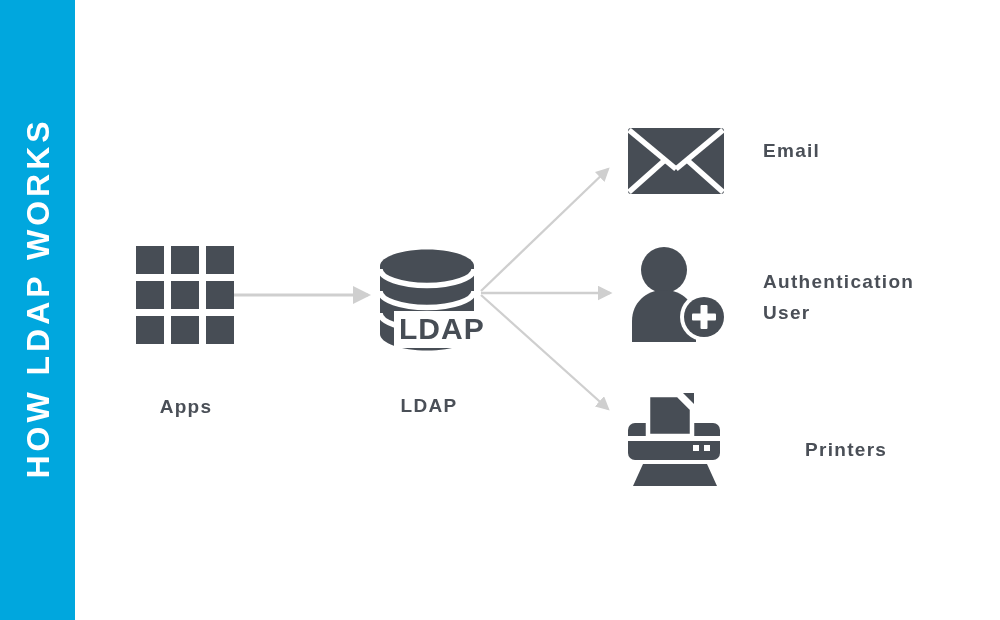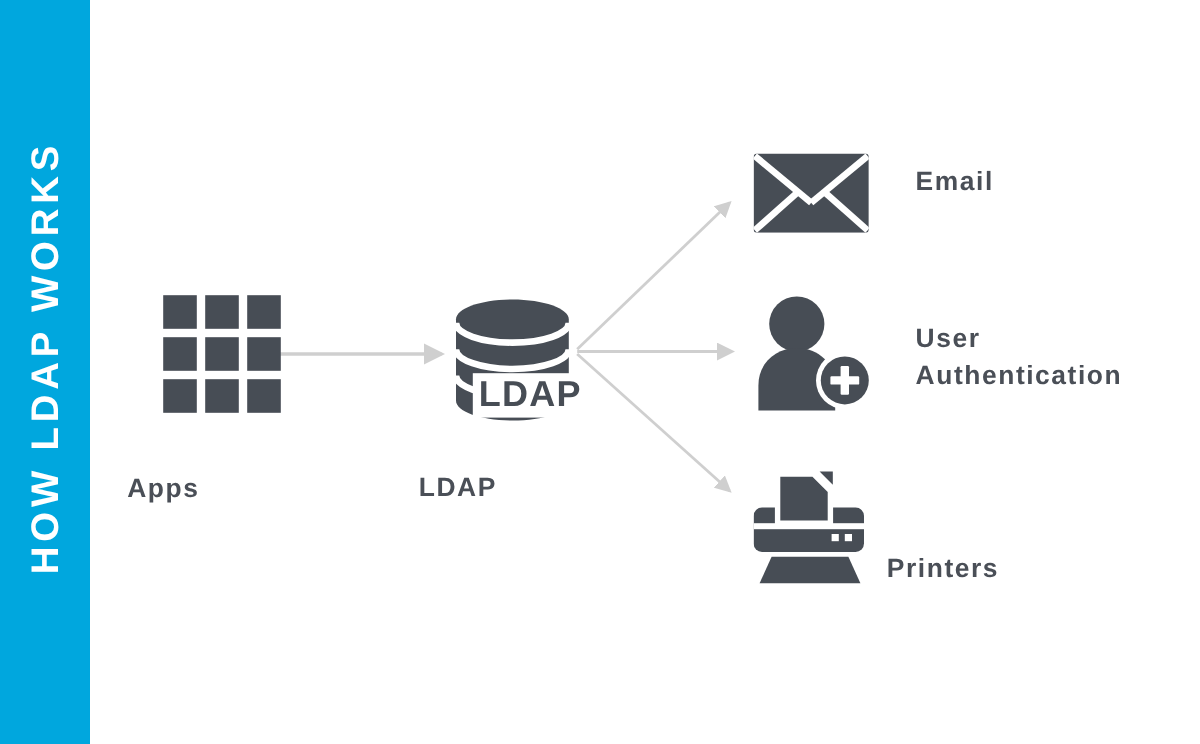--- a/index.html
+++ b/index.html
@@ -36,24 +36,24 @@
     grid-template-columns:repeat(3,28px);
     grid-template-rows:repeat(3,28px);
     gap:7px;
   }
   .apps-grid .sq{background:var(--dark);}
   
   .icon-abs{position:absolute;}
   
   .node-label{
     position:absolute;
-    font-size:22px;font-weight:bold;letter-spacing:1.3px;
+    font-size:19px;font-weight:bold;letter-spacing:1.3px;
     line-height:31px;color:var(--text);
   }
-  .label-center{text-align:left;}
+  .label-center{text-align:center;}
   
   .ldap-badge{
     position:absolute;left:394px;top:311px;
     background:#fff;
     padding:1px 4px 2px 5px;
     font-size:30px;font-weight:bold;letter-spacing:1px;
     color:var(--dark);
   }
   .arrow-layer{position:absolute;left:0;top:0;pointer-events:none;}
 </style>
@@ -115,28 +115,28 @@
 
   <svg class="icon-abs" style="left:630px;top:243px;" width="100" height="100" viewBox="0 0 100 100">
     <circle cx="34" cy="27" r="23" fill="#474D55"></circle>
     <path d="M2,99 L2,78 C2,60 16,47 34,47 C52,47 66,60 66,78 L66,99 Z" fill="#474D55"></path>
     <circle cx="74" cy="74" r="24" fill="#FFFFFF"></circle>
     <circle cx="74" cy="74" r="20" fill="#474D55"></circle>
     <rect x="62" y="70.5" width="24" height="7" rx="1" fill="#FFFFFF"></rect>
     <rect x="70.5" y="62" width="7" height="24" rx="1" fill="#FFFFFF"></rect>
   </svg>
   <div class="node-label" style="left:763px;top:266px;">
+    <div>Authentication</div>
     <div>User</div>
-    <div>Authentication</div>
   </div>
 
   <svg class="icon-abs" style="left:628px;top:392px;" width="98" height="98" viewBox="0 0 98 98">
     <rect x="0" y="31" width="92" height="37" rx="7" fill="#474D55"></rect>
     <path d="M20,3 H50 L64,17 V44 H20 Z" fill="#474D55" stroke="#FFFFFF" stroke-width="4.5"></path>
     <path d="M55,1 H66 V12 Z" fill="#474D55"></path>
     <rect x="0" y="44" width="92" height="5" fill="#FFFFFF"></rect>
     <rect x="65" y="53" width="6" height="6" fill="#FFFFFF"></rect>
     <rect x="76" y="53" width="6" height="6" fill="#FFFFFF"></rect>
     <path d="M15,72 L79,72 L89,94 L5,94 Z" fill="#474D55"></path>
   </svg>
-  <div class="node-label" style="left:739px;top:434px;margin-top:24px;">Printers</div>
+  <div class="node-label" style="left:805px;top:434px;">Printers</div>
 
 </div>
 
 </body></html>

